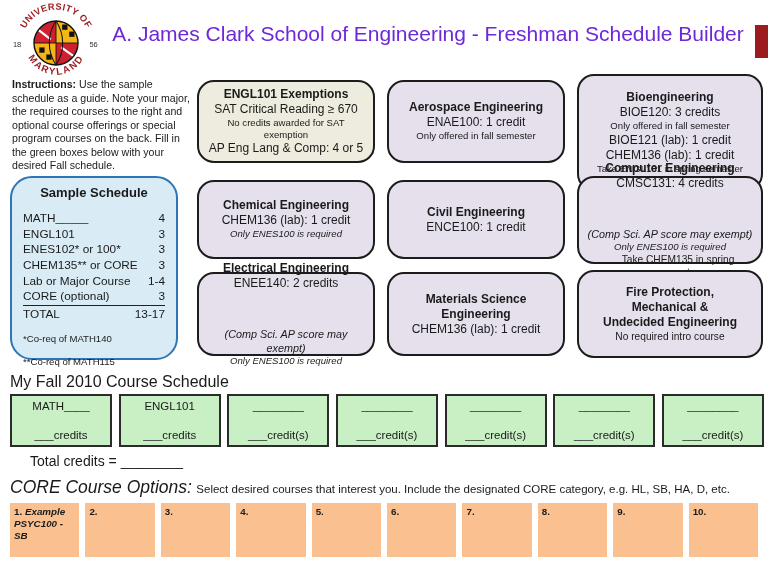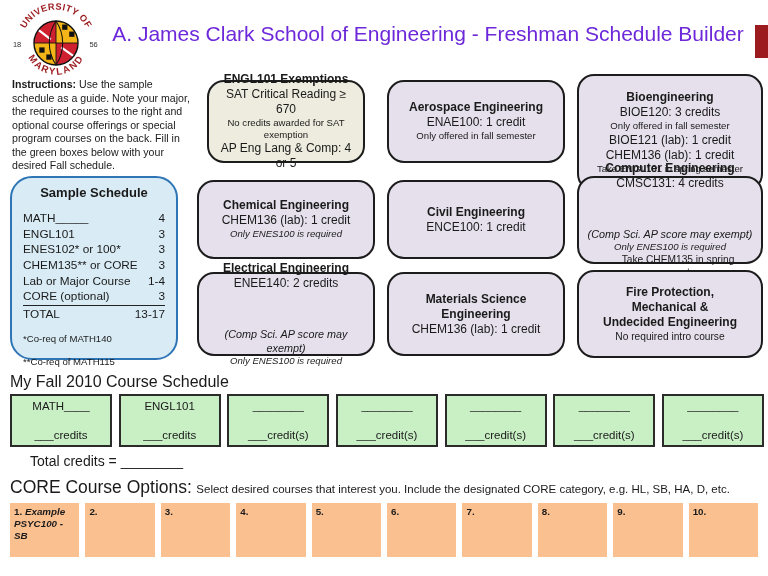--- a/index.html
+++ b/index.html
@@ -34,21 +34,21 @@
   
   .fall-heading{position:absolute;left:10px;top:373px;font-size:16px;}
   .green-row{position:absolute;left:10px;top:394px;width:754px;height:53px;display:flex;
              justify-content:space-between;}
   .gbox{width:102px;height:53px;background:#c9efc5;border:2px solid #2b2b2b;box-sizing:border-box;
         display:flex;flex-direction:column;justify-content:space-between;align-items:center;
         padding:4px 2px;font-size:11.5px;}
   .total-credits{position:absolute;left:30px;top:453px;font-size:14px;}
   
   .core-heading{position:absolute;left:10px;top:477px;width:756px;white-space:nowrap;}
-  .core-big{font-size:17.5px;}
+  .core-big{font-size:17.5px;font-style:italic;}
   .core-sub{font-size:11.5px;}
   .core-table{position:absolute;left:10px;top:503px;width:748px;height:54px;display:flex;gap:6px;}
   .ccell{flex:1;background:#fac090;padding:3px 4px;box-sizing:border-box;font-size:9.8px;
          font-weight:bold;line-height:1.25;}
   .ccell .ex{font-style:italic;}
 </style>
 </head>
 <body>
 
 <div class="stage">
@@ -116,21 +116,21 @@
         <span>3</span>
       </div>
     <div class="srow-total">
         <span>TOTAL</span>
         <span>13-17</span>
       </div>
     <div class="sfoot">*Co-req of MATH140</div>
     <div class="sfoot">**Co-req of MATH115</div>
   </div>
 
-  <div class="mbox cream" style="left:197px;top:80px;width:158px;height:83px;margin-left:10px;">
+  <div class="mbox cream" style="left:197px;top:80px;width:178px;height:83px;">
     <div class="bx-title">ENGL101 Exemptions</div>
     <div class="ln-big">SAT Critical Reading ≥ 670</div>
     <div class="ln-sm">No credits awarded for SAT exemption</div>
     <div class="ln-big">AP Eng Lang &amp; Comp: 4 or 5</div>
   </div>
 
   <div class="mbox" style="left:387px;top:80px;width:178px;height:83px;">
     <div class="bx-title">Aerospace Engineering</div>
     <div class="ln-big">ENAE100: 1 credit</div>
     <div class="ln-sm">Only offered in fall semester</div>

